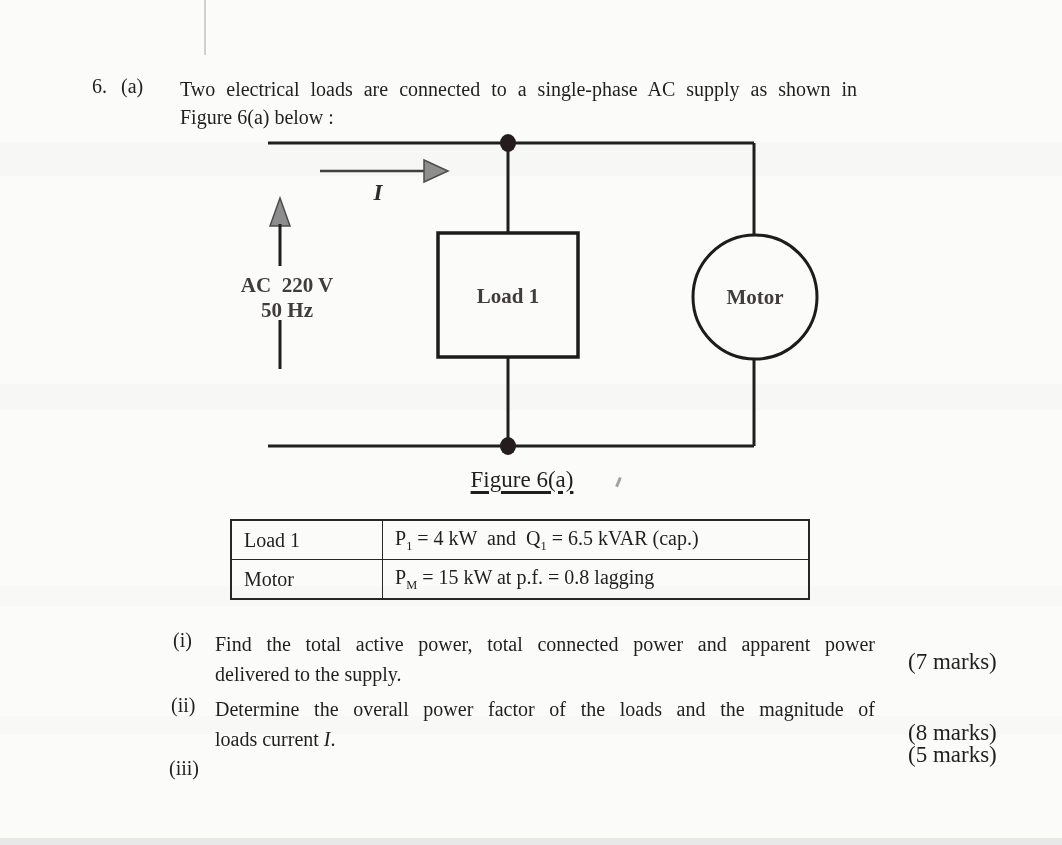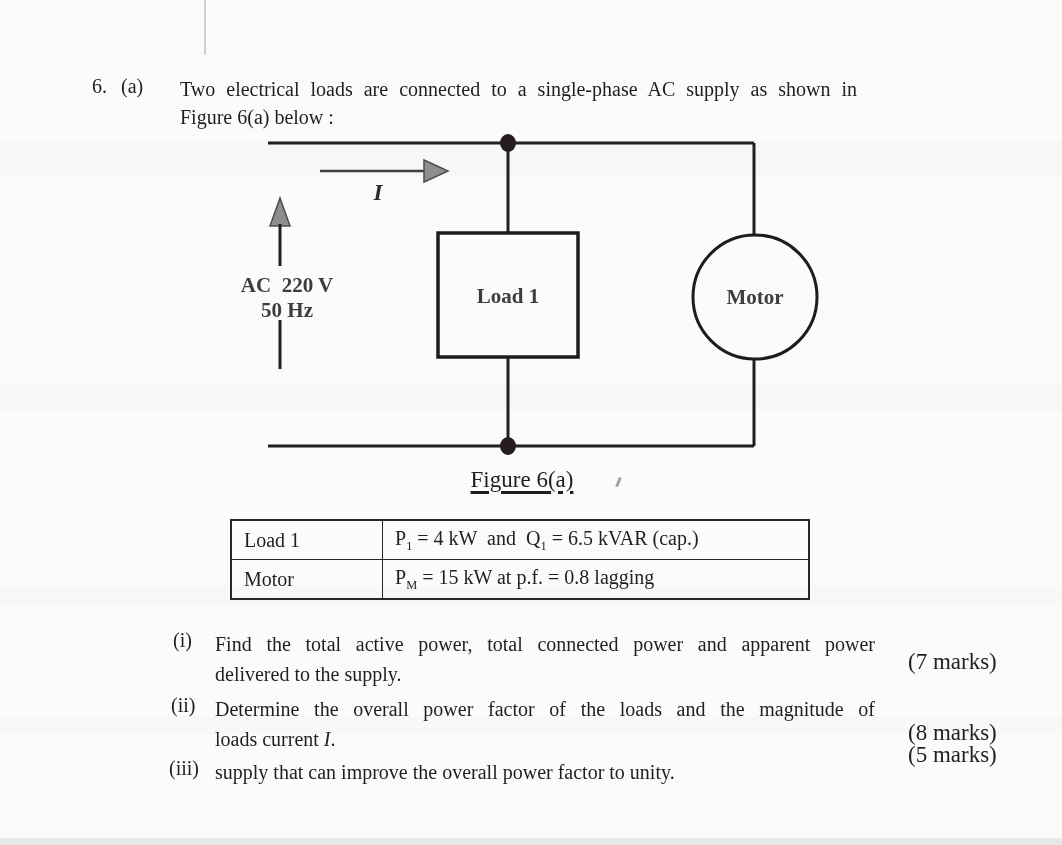--- a/index.html
+++ b/index.html
@@ -124,17 +124,16 @@
 
   <div class="abs subq-label" style="left:171px;top:694px;">(ii)</div>
   <div class="abs subq-text" style="top:694px;">
     <div class="jline">Determine the overall power factor of the loads and the magnitude of</div>
     <div><span>loads current </span><i>I</i><span>.</span></div>
   </div>
   <div class="abs marks" style="top:720px;">(8 marks)</div>
 
   <div class="abs subq-label" style="left:169px;top:757px;">(iii)</div>
   <div class="abs subq-text" style="top:757px;">
-    <div>supply that can improve the overall power factor to unity.</div>
   </div>
   <div class="abs marks" style="top:742px;">(5 marks)</div>
 
 </div>
 
 </body></html>

